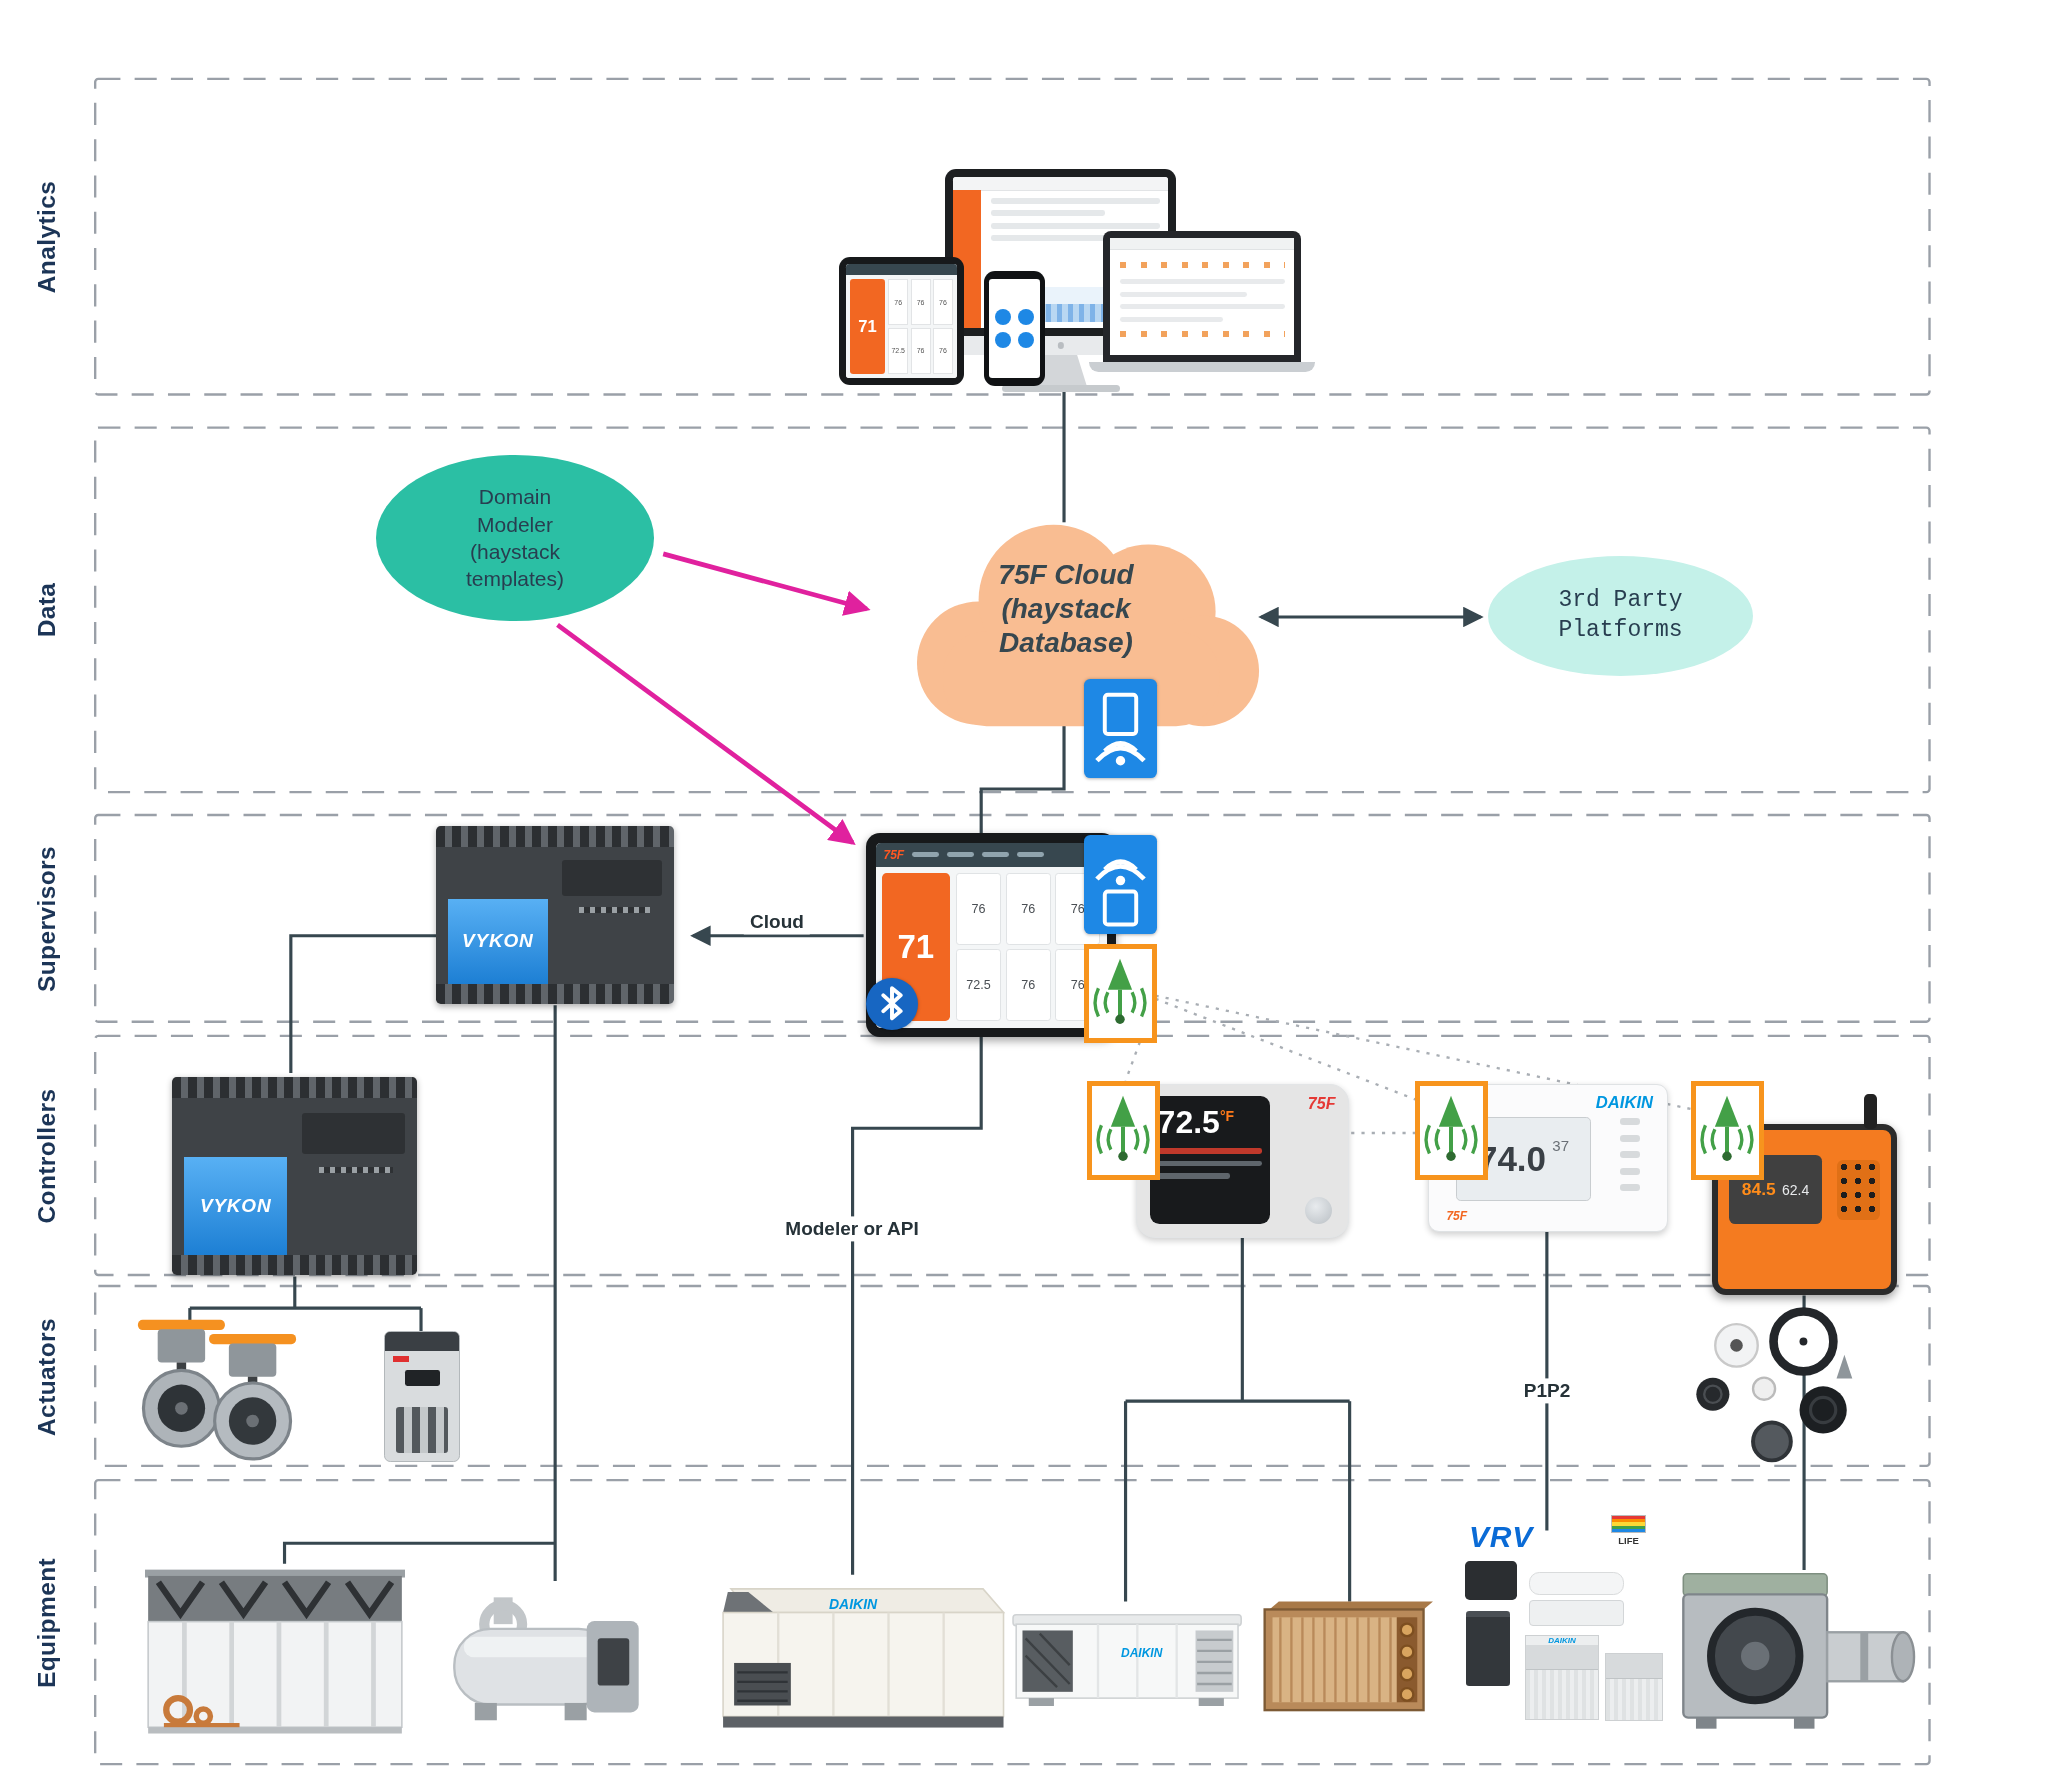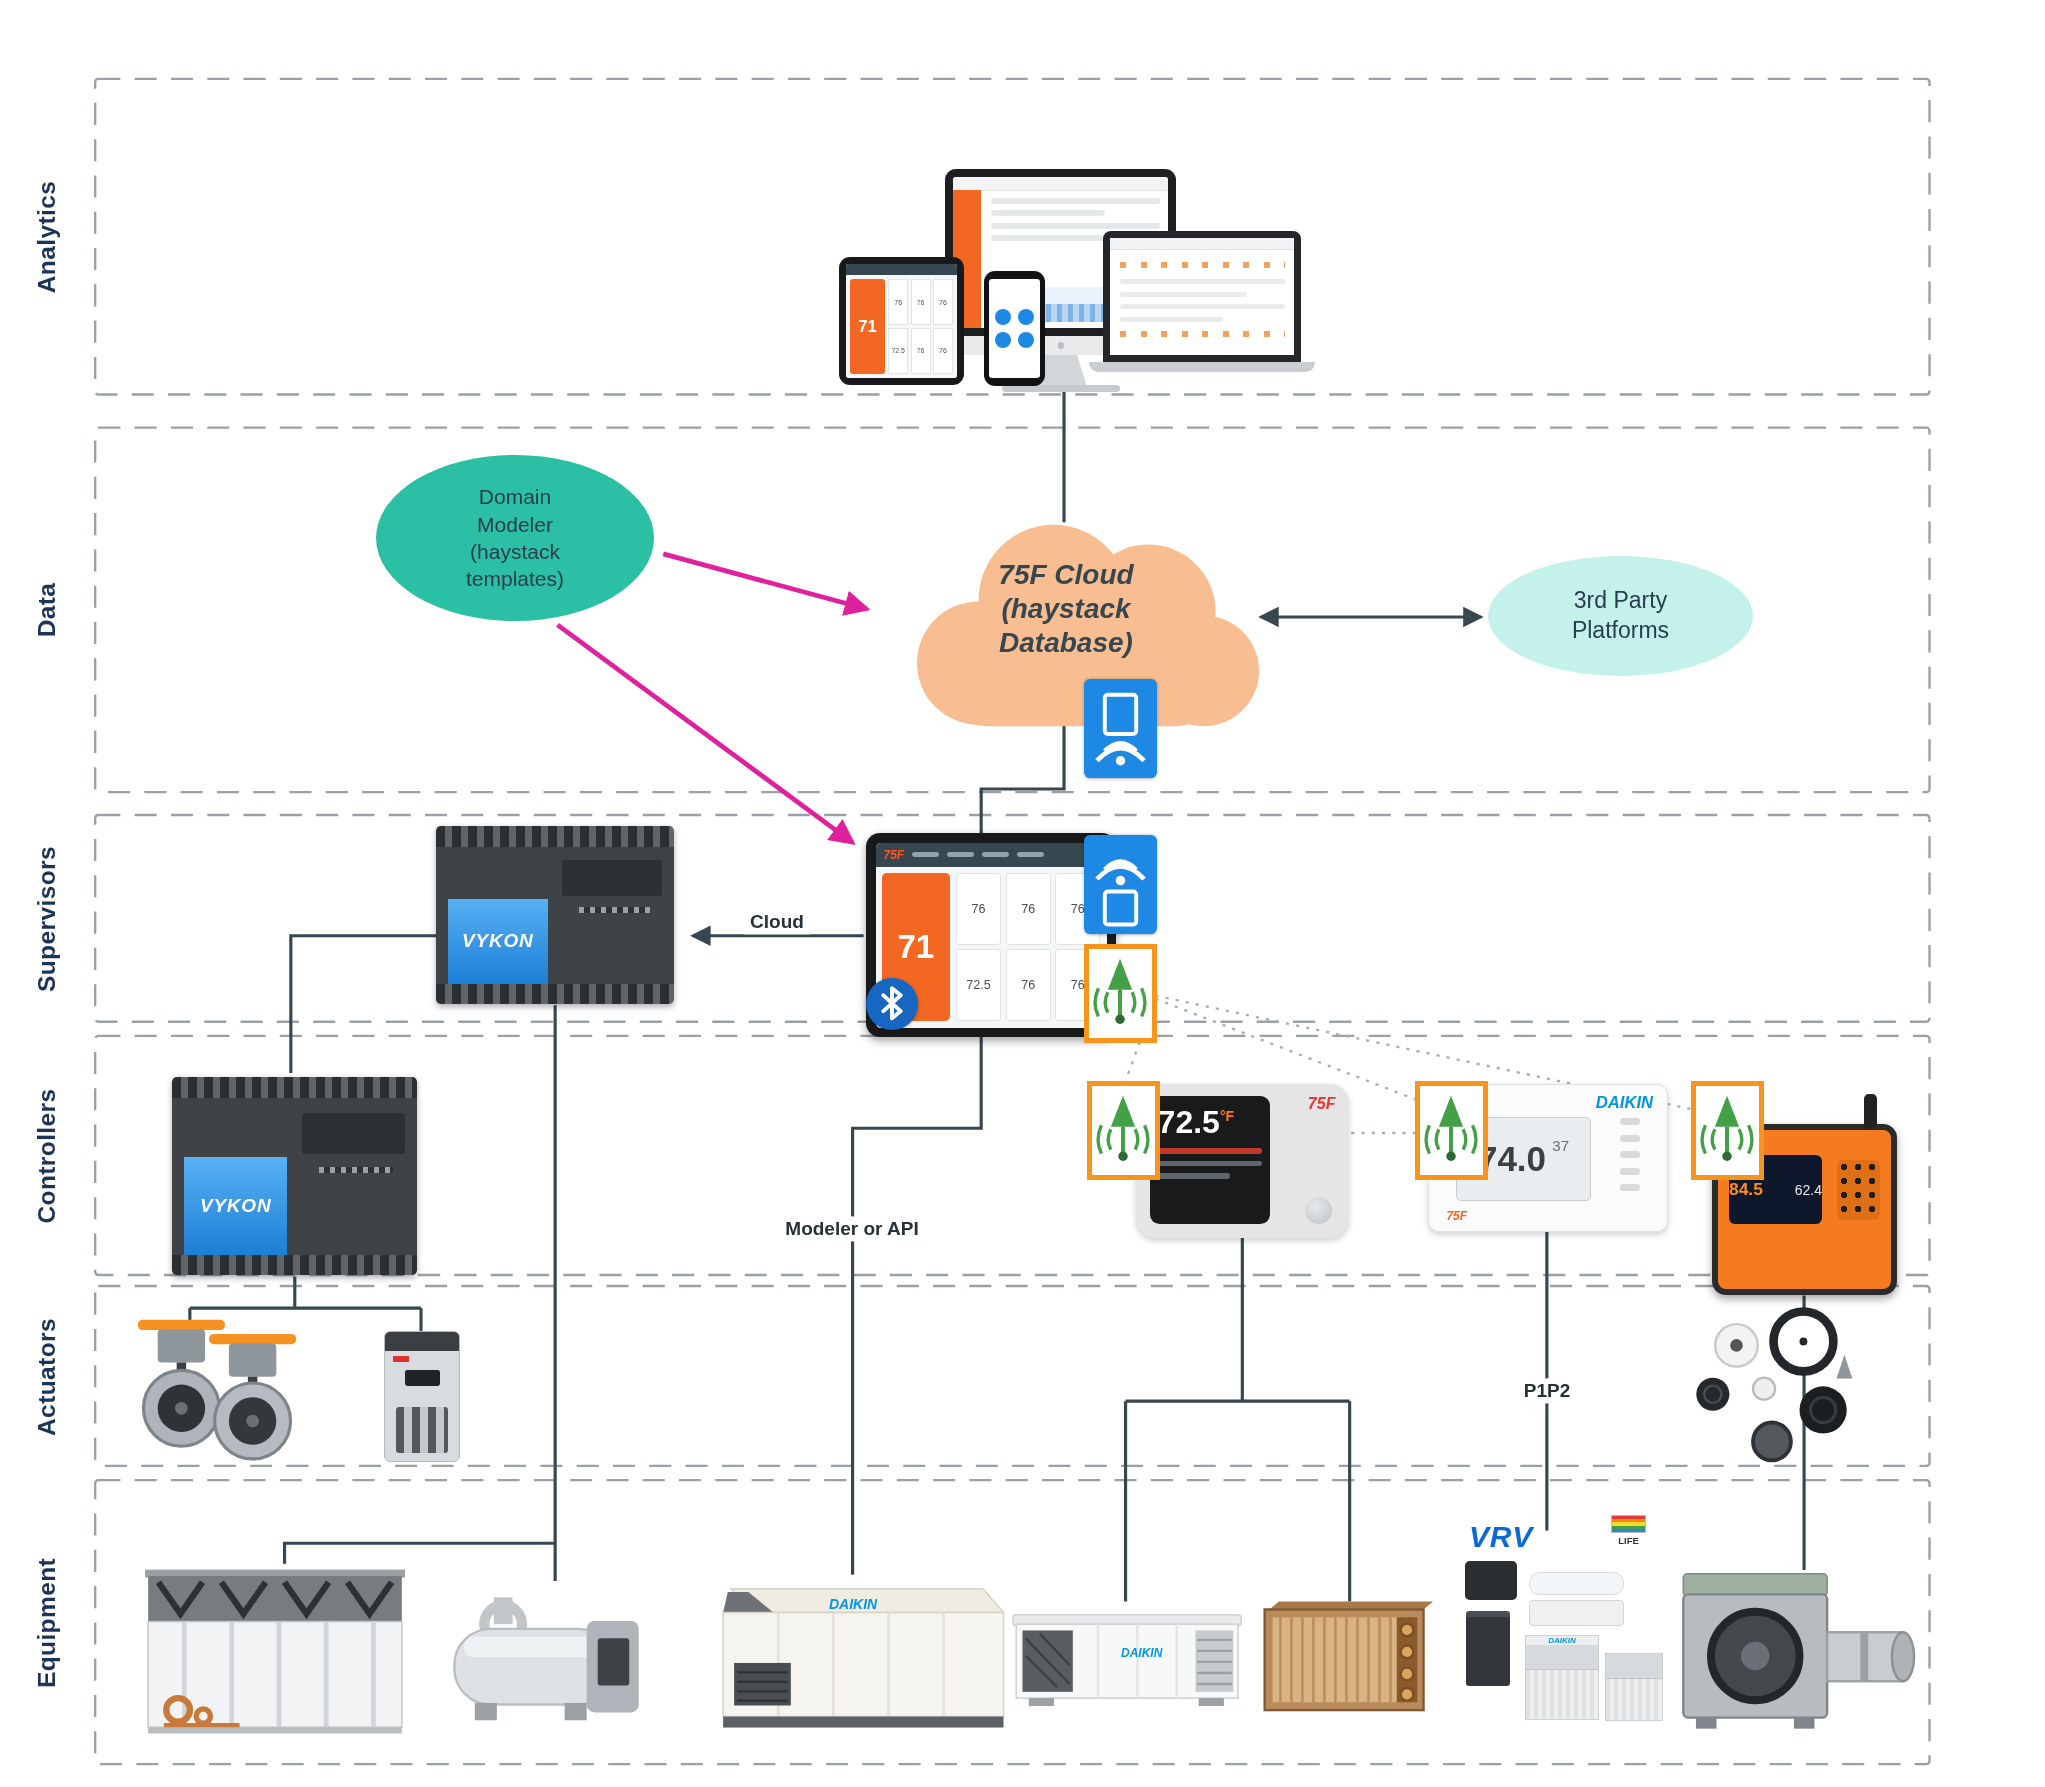--- a/index.html
+++ b/index.html
@@ -10,21 +10,21 @@
 
   
   .layer-label{position:absolute;width:189px;height:32px;left:-46px;transform:rotate(-90deg);
     text-align:center;font-size:24.5px;font-weight:bold;color:#1c3557;z-index:2;letter-spacing:0.4px;}
 
   
   .ellipse{position:absolute;border-radius:50%;display:flex;align-items:center;justify-content:center;z-index:3;}
   .ellipse span{display:block;text-align:center;font-size:21px;color:#283e50;line-height:1.3;}
   .domain{left:376px;top:455px;width:278px;height:166px;background:#2bbfa4;}
   .domain span{width:150px;text-align:center;}
-  .third{left:1488px;top:556px;width:265px;height:120px;background:#c4f1e9;}
+  .third{left:1488px;top:556px;width:265px;height:120px;background:#c4f1e9;font-family:Liberation Mono, monospace;}
   .third span{width:142px;font-size:23px;}
   .cloud{left:868px;top:509px;width:395px;height:237px;position:absolute;z-index:3;font-style:italic;}
   .cloud-label{position:absolute;left:107px;top:49px;width:182px;text-align:center;
     font-size:28px;font-weight:bold;color:#37474f;line-height:1.22;}
 
   
   .edge-label{position:absolute;transform:translate(-50%,-50%);background:#fff;padding:1.6px 6.3px;
     font-size:19px;font-weight:bold;color:#263238;z-index:4;white-space:nowrap;}
 
   
@@ -84,22 +84,22 @@
   .dk-temp{font-size:35px;color:#3a4046;font-weight:bold;}
   .dk-sub{font-size:15px;color:#6a7076;align-self:flex-start;margin-top:19px;}
   .dk-btns{position:absolute;right:27px;top:33px;display:flex;flex-direction:column;gap:9.5px;}
   .dk-btns i{display:block;width:20.5px;height:7px;background:#d7dadc;border-radius:3.2px;}
   .dk-logo75{position:absolute;left:17.4px;bottom:8px;color:#f26722;font-weight:bold;font-style:italic;font-size:12px;}
 
   
   .rugged{position:absolute;left:1712px;top:1124px;width:185px;height:171px;background:#f47b20;
     border:6.3px solid #2b2b2b;border-radius:14px;box-sizing:border-box;z-index:4;box-shadow:0 3.2px 8px rgba(0,0,0,.35);}
   .rg-ant{position:absolute;right:14px;top:-36px;width:12.6px;height:35px;background:#222;border-radius:4.7px;}
-  .rg-screen{position:absolute;left:11px;top:25px;width:93px;height:69px;background:#0f172a;border-radius:6.3px;
-    display:flex;align-items:center;justify-content:space-between;gap:6.3px;}
+  .rg-screen{position:absolute;left:11px;top:25px;width:93px;height:69px;background:#404040;border-radius:6.3px;
+    display:flex;align-items:center;justify-content:center;gap:6.3px;}
   .rg-screen .v1{color:#ff8c1a;font-size:17.4px;font-weight:bold;}
   .rg-screen .v2{color:#e8eaec;font-size:14px;}
   .rg-grill{position:absolute;right:11px;top:30px;width:43px;height:60px;border-radius:6.3px;
     background:radial-gradient(circle,#1d1d1d 30%,transparent 32%) 0 0/14px 14px,#e07016;}
 
   
   .vfd{position:absolute;left:384px;top:1331px;width:74px;height:129px;background:#d9dcde;border-radius:6.3px;
     border:1.6px solid #b3b8bb;z-index:3;}
   .vfd-top{height:19px;background:#3a3f44;border-radius:4.7px 4.7px 0 0;}
   .vfd-disp{width:35px;height:16px;background:#202326;margin:8px auto 0;border-radius:2.4px;}

